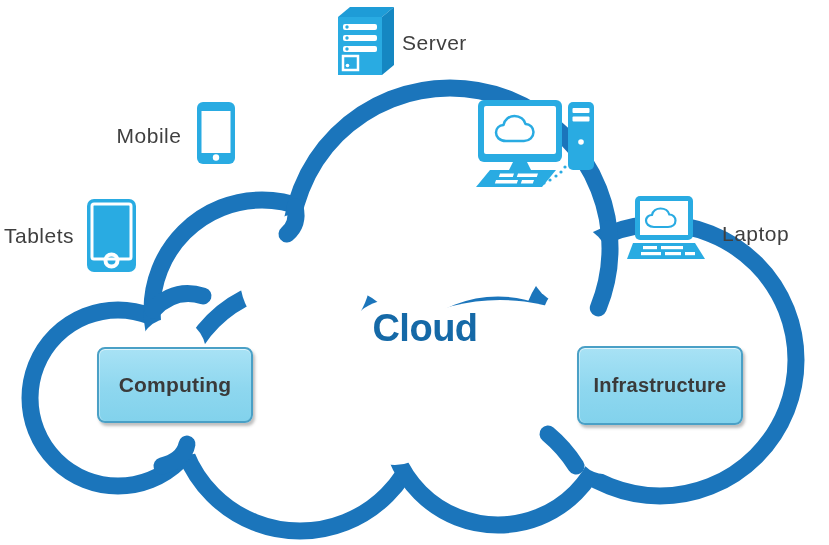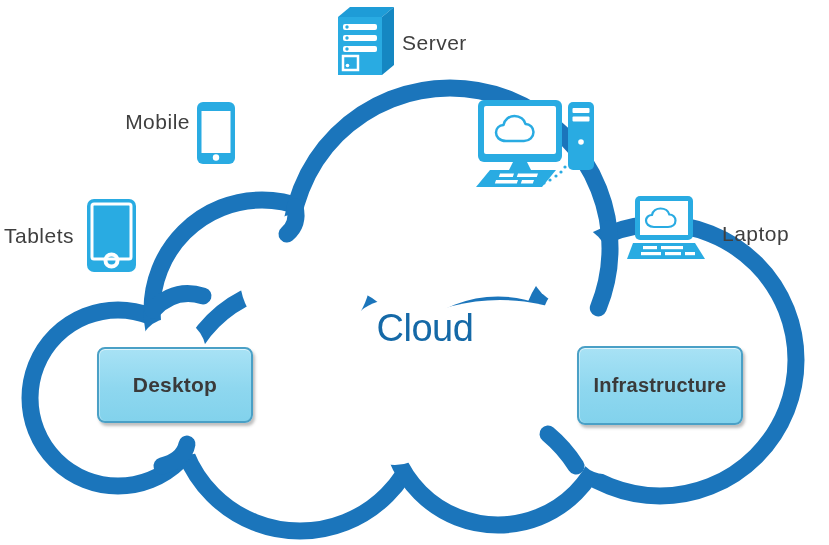--- a/index.html
+++ b/index.html
@@ -23,21 +23,21 @@
   .ic-cloudglyph{fill:none; stroke:var(--icon-blue,#29abe2); stroke-linejoin:round;}
   .icon{position:absolute;}
   
   .devlabel{
     position:absolute; color:var(--label-gray,#3f3f3f);
     font-size:21px; letter-spacing:0.5px; white-space:nowrap;
   }
   .title{
     position:absolute; left:280px; top:304px; width:290px;
     text-align:center; color:var(--title-blue,#1569a7);
-    font-size:38px; line-height:48px; font-weight:normal; letter-spacing:-0.5px;
+    font-size:38px; line-height:48px; font-weight:bold; letter-spacing:-0.5px;
   }
   .cbox{
     position:absolute; display:flex; align-items:center; justify-content:center;
     background:linear-gradient(180deg, var(--box-fill-light,#a8e2f5) 0%, var(--box-fill,#8ed7ef) 55%, #82d2ec 100%);
     border:2px solid var(--box-border,#4aa0c6);
     border-radius:8px;
     box-shadow:2px 3px 3px rgba(70,70,70,.35), inset 0 1px 0 rgba(255,255,255,.65), inset 1px 0 0 rgba(255,255,255,.4);
     color:var(--box-text,#3a3a3a); font-weight:bold; font-size:21px; letter-spacing:0.2px;
   }
   .cbox.application{left:296px; top:190px; width:150px; height:70px;}
@@ -72,21 +72,21 @@
     <path class="hook" d="M295,207 Q299,224 287,234"></path>
     <path class="hook" d="M608.8,228.5 A160,160 0 0 1 598.3,307.9"></path>
     <path class="hook" d="M576,466 A136,136 0 0 0 548,434"></path>
   </svg>
 
   <div class="title">
     <div>Cloud</div>
   </div>
 
   <div class="cbox platform">
-    <span>Desktop</span>
+    <span>Computing</span>
   </div>
   <div class="cbox infrastructure">
     <span>Infrastructure</span>
   </div>
 
   <svg class="icon" style="left:336px; top:7px;" width="62" height="70" viewBox="0 0 62 70">
     <polygon class="ic-top" points="2,10 14,0 58,0 46,10"></polygon>
     <polygon class="ic-side" points="46,10 58,0 58,58 46,68"></polygon>
     <rect class="ic" x="2" y="10" width="44" height="58"></rect>
     <rect class="ic-w" x="7" y="17" width="34" height="6" rx="2"></rect>
@@ -98,21 +98,21 @@
     <rect class="ic-wline" x="7" y="49" width="15" height="14" stroke-width="2.5"></rect>
     <circle class="ic-w" cx="11.5" cy="58.5" r="1.8"></circle>
   </svg>
   <div class="devlabel" style="left:402px; top:31px;">Server</div>
 
   <svg class="icon" style="left:197px; top:102px;" width="38" height="62" viewBox="0 0 38 62">
     <rect class="ic" x="0" y="0" width="38" height="62" rx="6"></rect>
     <rect class="ic-w" x="4.5" y="9" width="29" height="42"></rect>
     <circle class="ic-w" cx="19" cy="55.5" r="3.2"></circle>
   </svg>
-  <div class="devlabel" style="left:108px; top:110px; width:82px; text-align:right;">Mobile</div>
+  <div class="devlabel" style="left:108px; top:124px; width:82px; text-align:center;">Mobile</div>
 
   <svg class="icon" style="left:476px; top:100px;" width="126" height="90" viewBox="0 0 126 90">
     <rect class="ic" x="2" y="0" width="84" height="62" rx="6"></rect>
     <rect class="ic-w" x="8" y="6" width="72" height="48" rx="2"></rect>
     <path class="ic-cloudglyph" stroke-width="2.5" d="M30 41 c-7 0 -10 -4.5 -10 -8.5 c0 -4 3 -7.5 7.5 -7.5 c1 -5.5 5.5 -9 11 -9 c5.5 0 10 3.5 11 8 c4.5 0 8 3.5 8 8 c0 5 -4 9 -9.5 9 z"></path>
     <polygon class="ic" points="37,62 51,62 55,70 33,70"></polygon>
     <polygon class="ic" points="14,70 80,70 66,87 0,87"></polygon>
     <polygon class="ic-w" points="24,73.5 38,73.5 36.8,77 22.8,77"></polygon>
     <polygon class="ic-w" points="42,73.5 62,73.5 60.8,77 40.8,77"></polygon>
     <polygon class="ic-w" points="20,80 42,80 40.8,83.5 18.8,83.5"></polygon>

